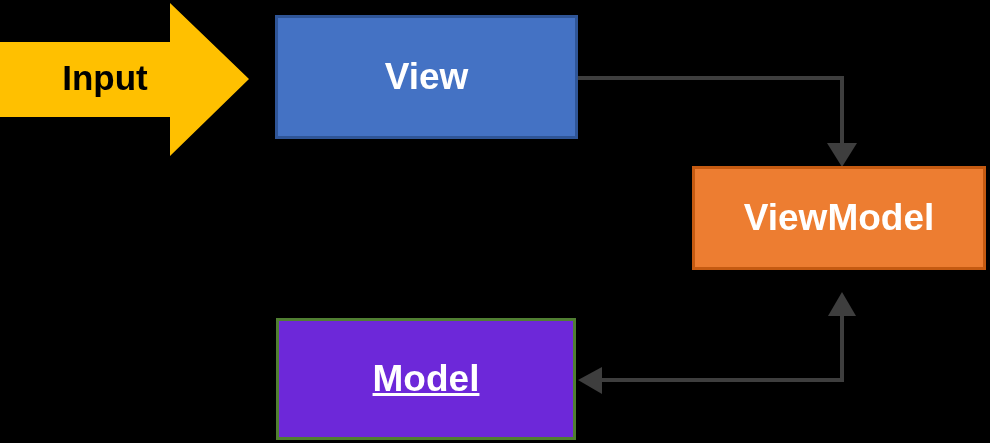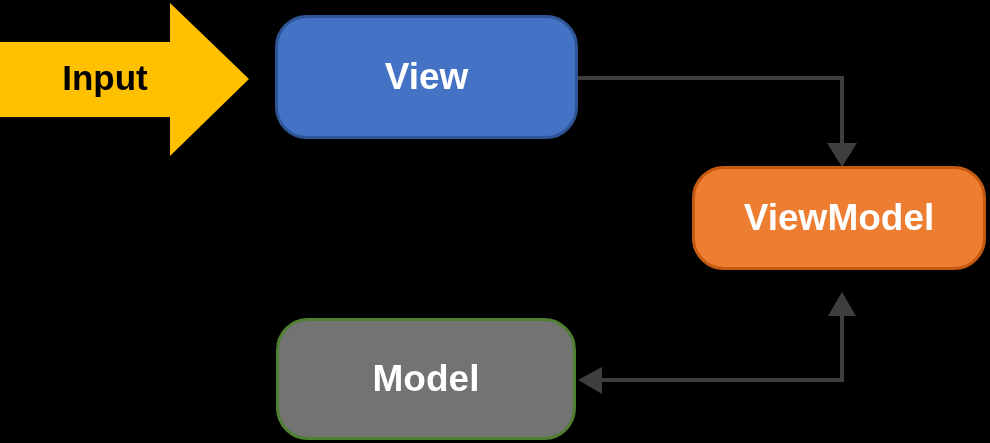--- a/index.html
+++ b/index.html
@@ -23,39 +23,39 @@
   .node {
     position: absolute;
     box-sizing: border-box;
     display: flex;
     align-items: center;
     justify-content: center;
     font-weight: bold;
     font-size: 37px;
     color: #ffffff;
     letter-spacing: 0px;
-    border-radius: 32px;
   }
   .node-view {
     left: 275px; top: 15px;
     width: 303px; height: 124px;
     background: #4472C4;
     border: 3px solid #2F5597;
   }
   .node-viewmodel {
     left: 692px; top: 166px;
     width: 294px; height: 104px;
     background: #ED7D31;
     border: 3px solid #C55A11;
   }
   .node-model {
     left: 276px; top: 318px;
     width: 300px; height: 122px;
-    background: #737373;
+    background: #6d28d9;
     border: 3px solid #507E32;
+    text-decoration: underline;
   }
   .input-label {
     position: absolute;
     left: 10px; top: 54px;
     width: 190px; height: 48px;
     display: flex;
     align-items: center;
     justify-content: center;
     font-weight: bold;
     font-size: 35px;

